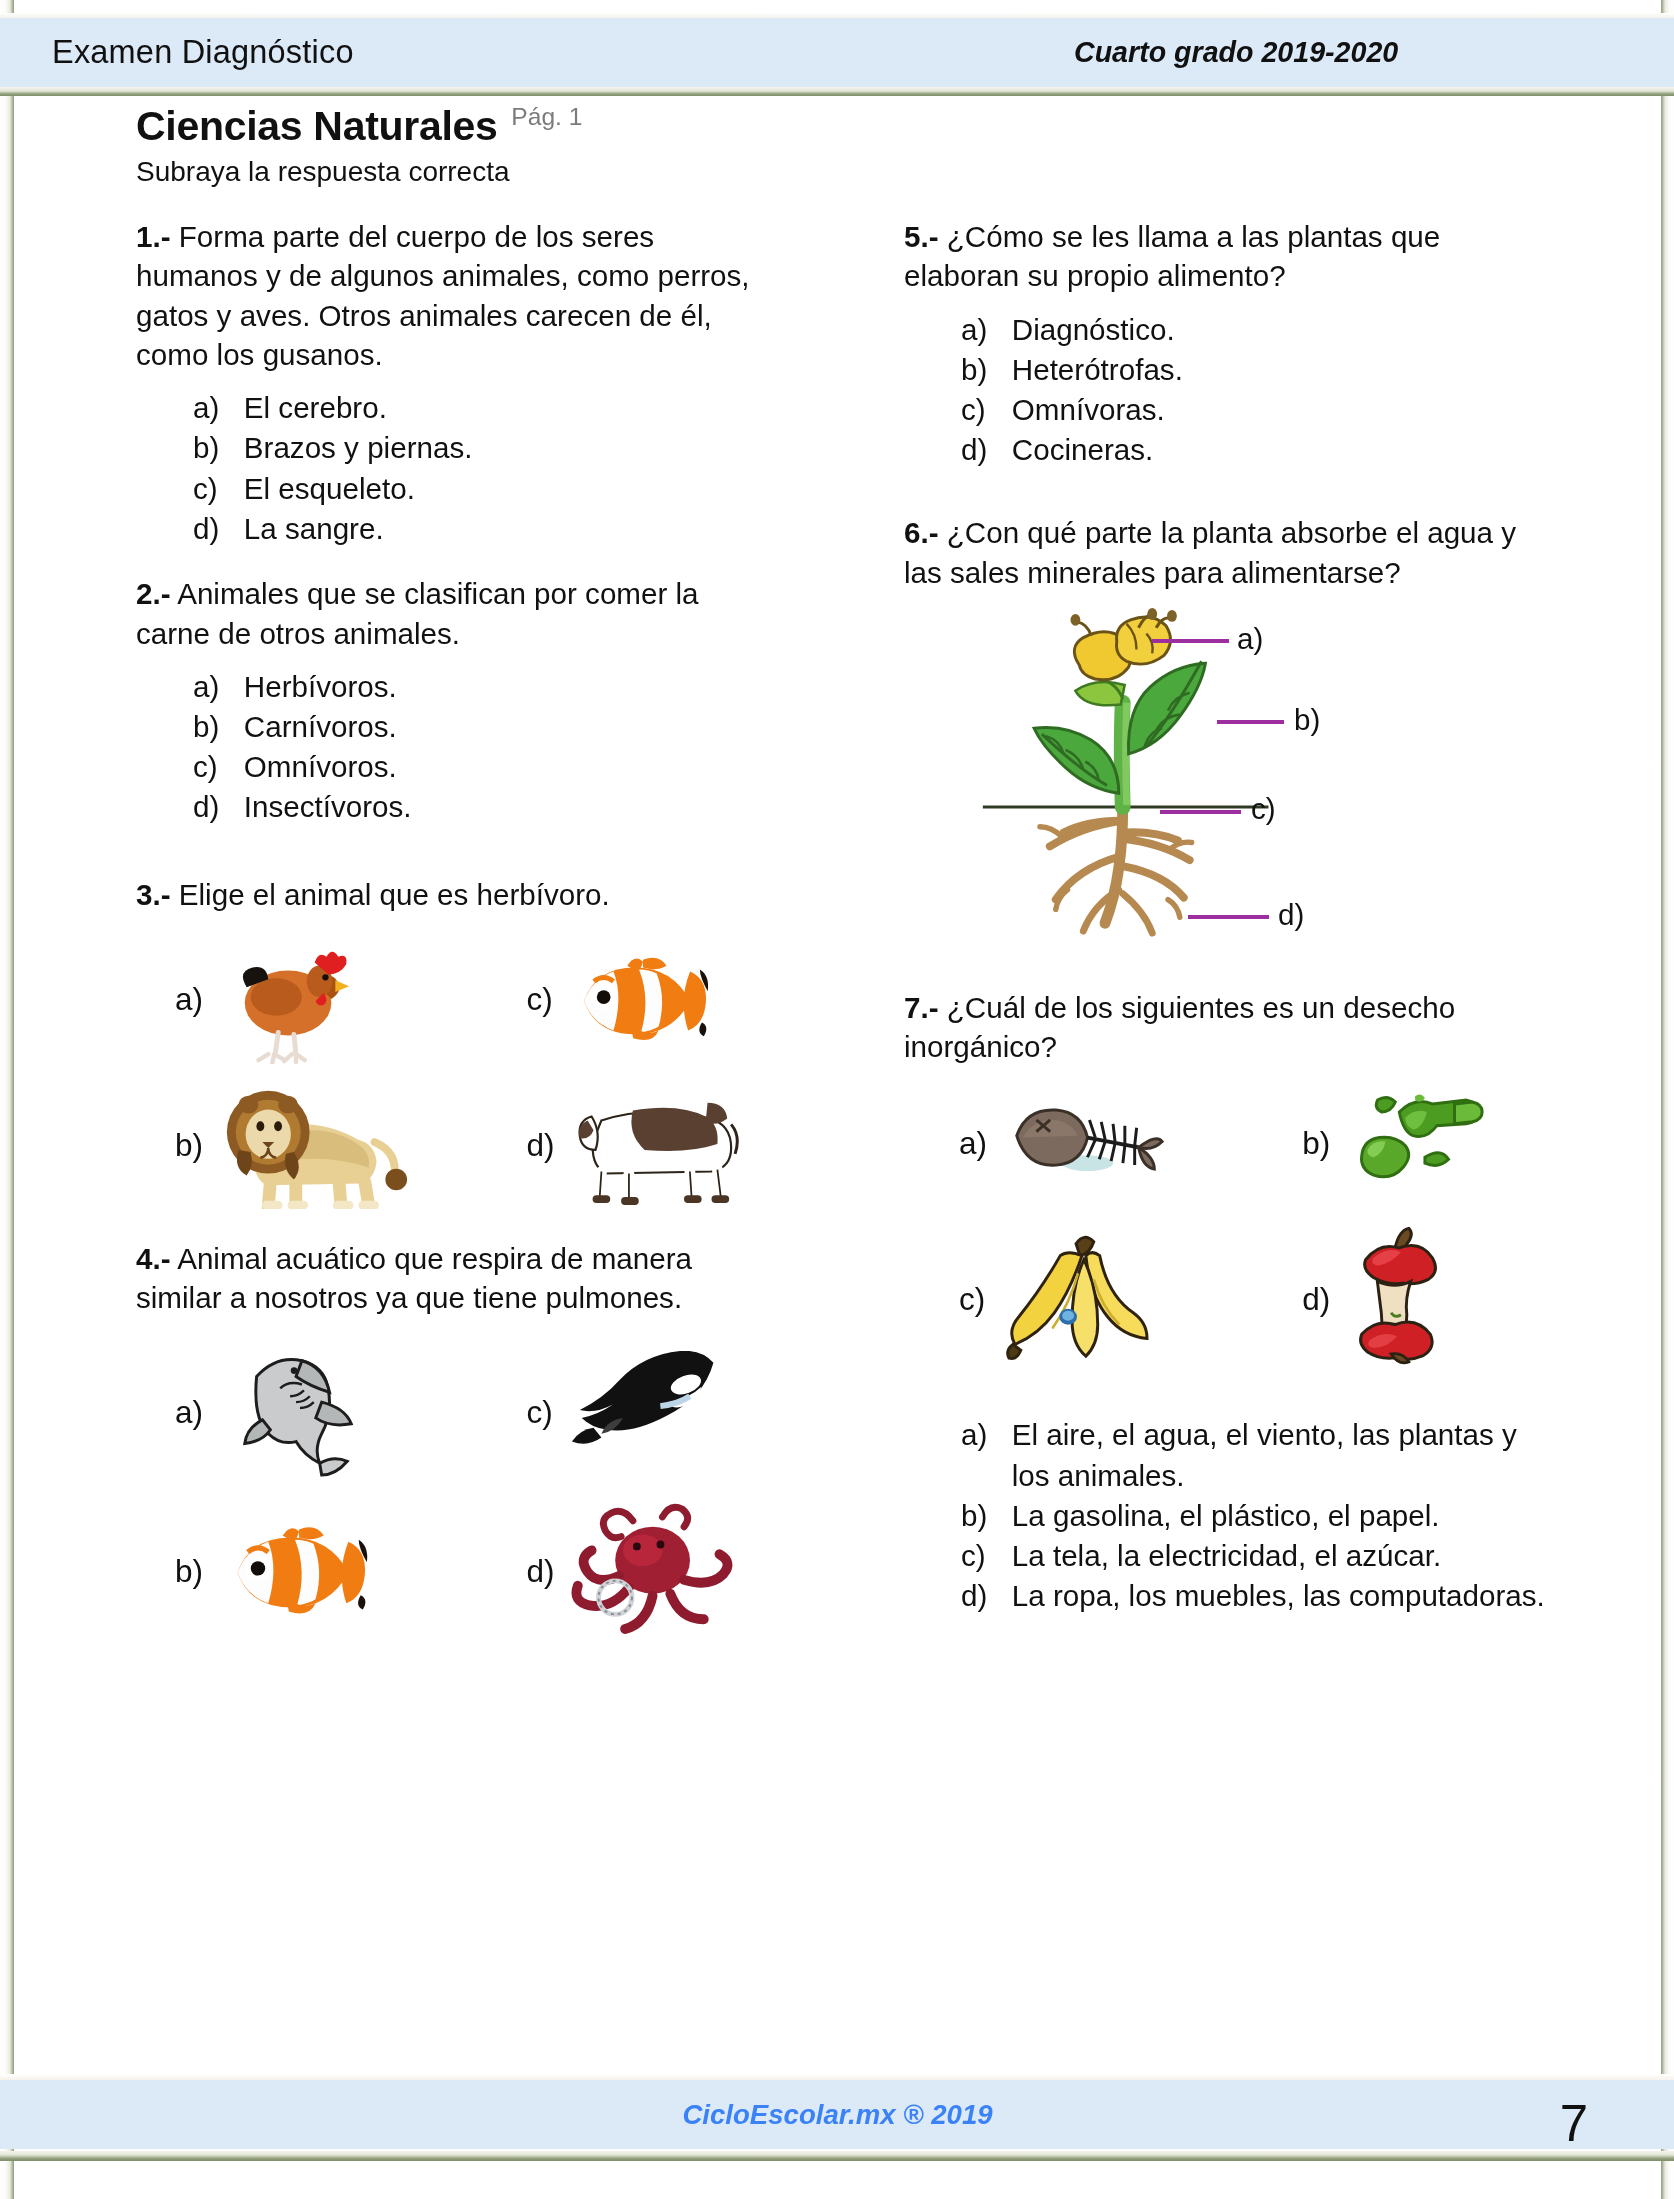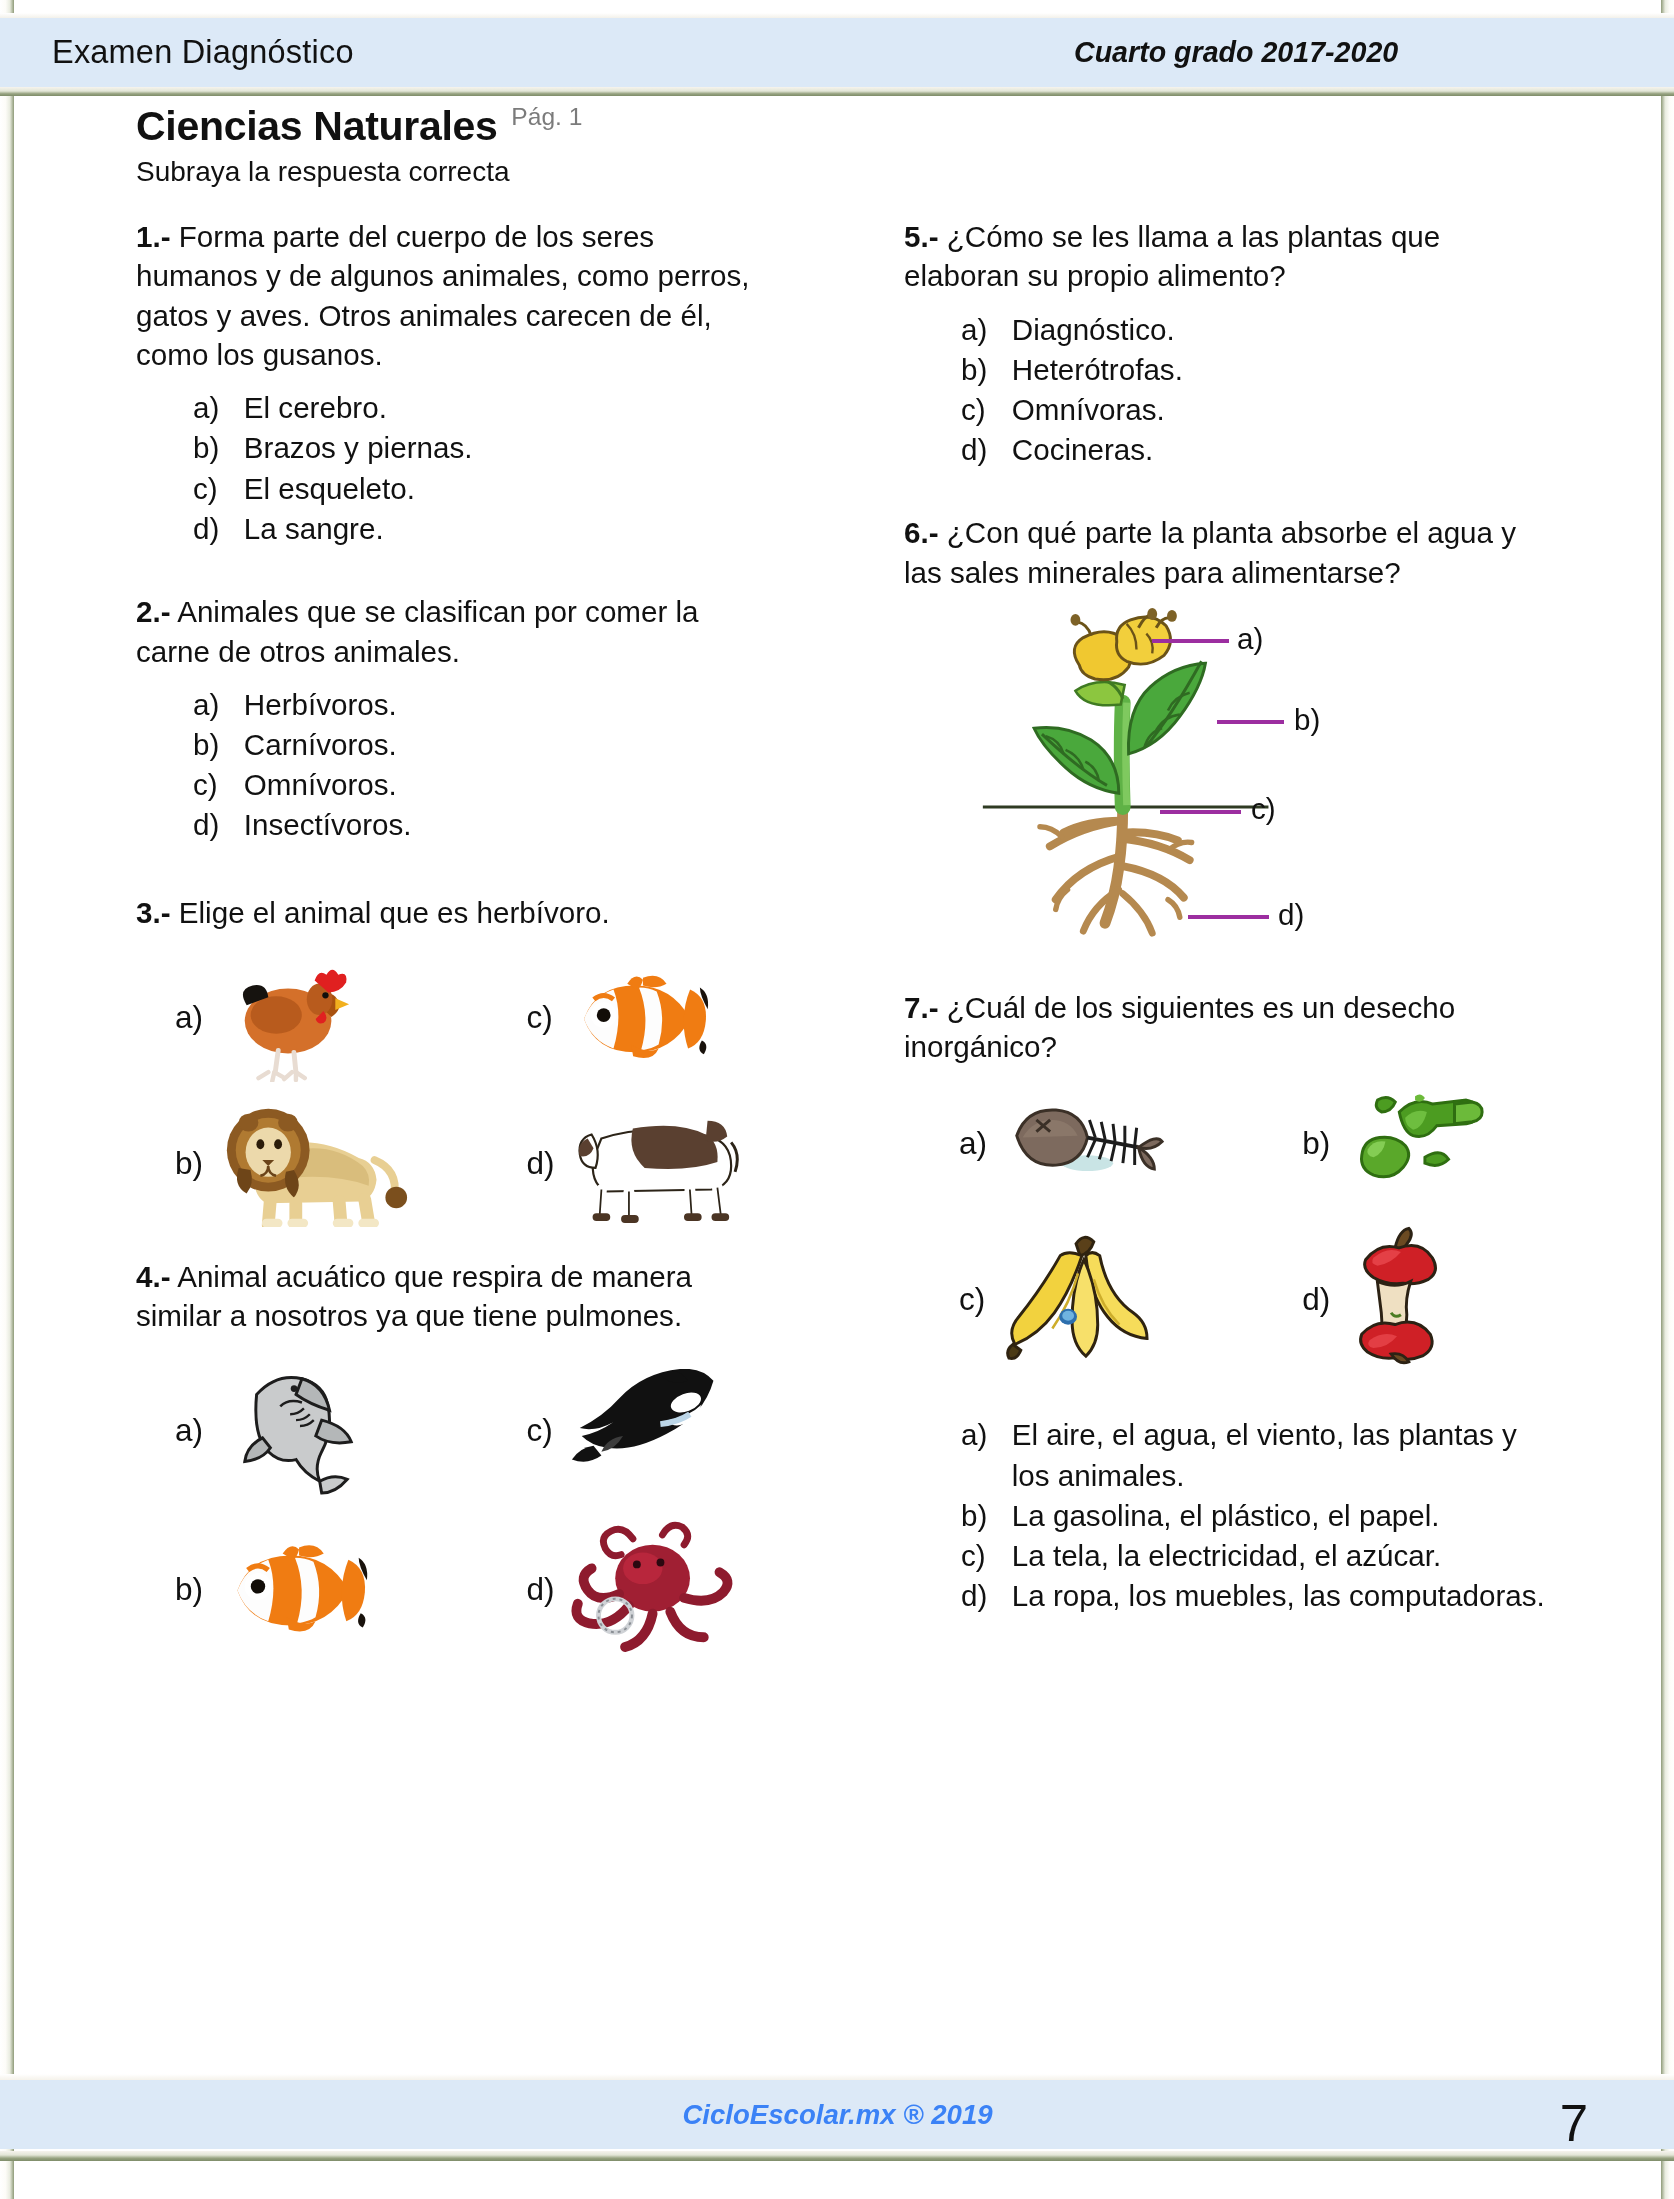--- a/index.html
+++ b/index.html
@@ -112,35 +112,35 @@
 </head>
 <body>
 
 <div class="page-border-left"></div>
 <div class="page-border-right"></div>
 
 <div class="header-hairline-top"></div>
 <div class="header-band"></div>
 <div class="header-inner">
   <div class="hdr-title">Examen Diagnóstico</div>
-  <div class="hdr-meta">Cuarto grado 2017-2020</div>
+  <div class="hdr-meta">Cuarto grado 2019-2020</div>
 </div>
 <div class="header-rule"></div>
 
 <div class="content">
 
   <div class="title-row">
     <span class="subject-title">Ciencias Naturales</span>
     <span class="page-label">Pág. 1</span>
   </div>
   <div class="instruction">Subraya la respuesta correcta</div>
 
   <div class="col col-left">
 
-    <div class="q" style="margin-bottom:43px;">
+    <div class="q" style="margin-bottom:25px;">
       <div class="q-text">
         <span class="qnum">1.-</span>
         <span>Forma parte del cuerpo de los seres humanos y de algunos animales, como perros, gatos y aves. Otros animales carecen de él, como los gusanos.</span>
       </div>
       <ul class="opts">
         <li>
             <span class="lbl">a)</span>
             <span>El cerebro.</span>
           </li>
         <li>

